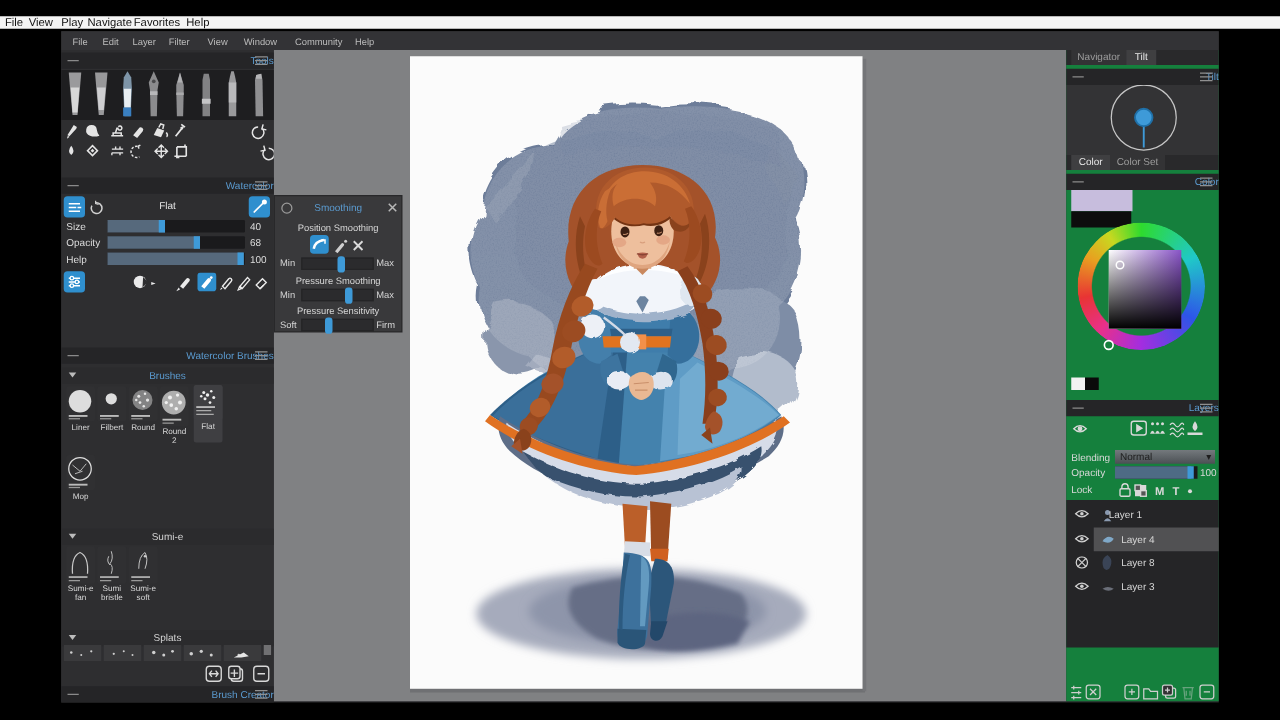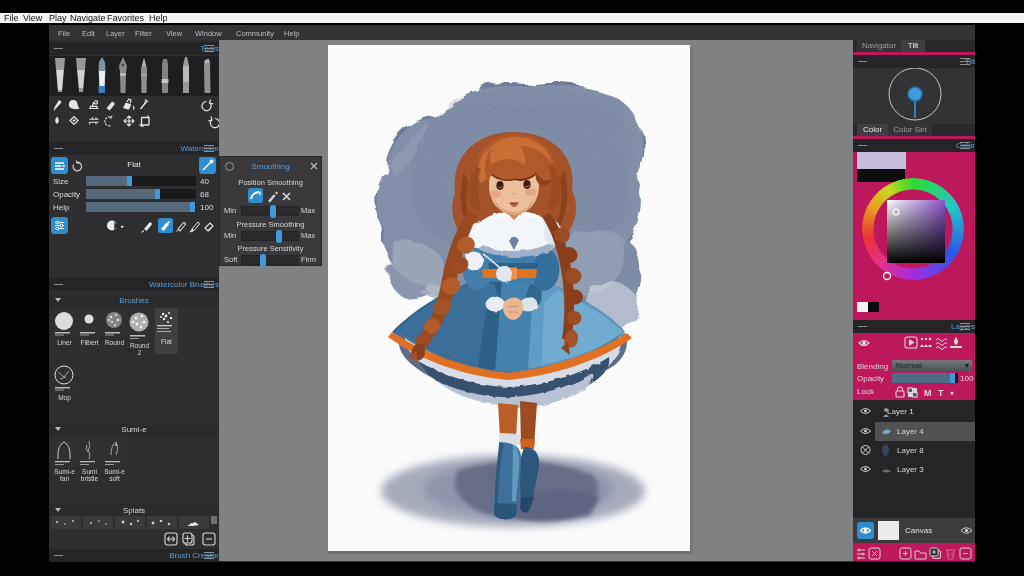--- a/index.html
+++ b/index.html
@@ -30,21 +30,21 @@
 .tlbl { position:absolute; left:-2px; top:30px; width:27px; color:#d8d8d8; font-size:6.5px; text-align:center; line-height:7px; }
 
 #ws { left:219px; top:40px; width:634px; height:521px; background:#808183; }
 #canvas { left:328px; top:45px; width:362px; height:506px; background:#fbfbfb; }
 
 #sm { left:220px; top:157px; width:101px; height:108px; background:#39393b; box-shadow:0 0 0 1px #28282a; font-size:7.5px; color:#d6d6d6; }
 #sm .lbl { position:absolute; width:100%; text-align:center; }
 .mini { position:absolute; width:58px; height:10px; left:21px; background:#2b2b2d; border:1px solid #242426; }
 .mh { position:absolute; top:-2px; width:6px; height:13px; background:#3e9ad8; border-radius:2.5px; }
 
-#rp { left:853px; top:40px; width:122px; height:521px; background:#be185d;text-decoration:underline; }
+#rp { left:853px; top:40px; width:122px; height:521px; background:#15803d;text-decoration:underline; }
 .tab { position:absolute; height:12px; color:#9d9d9d; font-size:8px; text-align:center; line-height:12px; background:#333335; }
 .tab.act { background:#3f3f41; color:#e8e8e8; }
 .rl { position:absolute; color:#d8d8d8; font-size:8px; }
 .layrow { position:absolute; width:122px; height:19px; color:#d6d6d6; font-size:8px; }
 </style>
 </head>
 <body>
 <div id="topbar" class="abs">
   <span style="left:4px">File</span>
     <span style="left:23px">View</span>
@@ -621,32 +621,20 @@
   <div class="layrow" style="top:420px">
       <svg class="abs" style="left:6px;top:4px" width="13" height="10">
         <path d="M1.5 5 q5 -5 10 0 q-5 5 -10 0 Z" stroke="#cfcfcf" fill="none"></path>
         <circle cx="6.5" cy="5" r="1.4" fill="#cfcfcf"></circle>
       </svg>
       <span style="position:absolute;left:27px;top:6px;width:13px;height:11px"><svg width="13" height="11">
           <path d="M2 5 q4 -3 9 0 q-4 3 -9 0" fill="#6a6e78"></path>
         </svg></span>
       <span style="position:absolute;left:44px;top:5px">Layer 3</span>
     </div>
-  <div style="position:absolute;left:0;top:478px;width:122px;height:25px;background:#3c3c3e">
-    <div class="bluebtn" style="left:4px;top:4px"><svg width="17" height="17">
-          <path d="M3.5 8.5 q5 -5 10 0 q-5 5 -10 0 Z" stroke="#fff" fill="none" stroke-width="1.2"></path>
-          <circle cx="8.5" cy="8.5" r="1.7" fill="#fff"></circle>
-        </svg></div>
-    <div style="position:absolute;left:25px;top:3px;width:21px;height:19px;background:#ececec"></div>
-    <span style="position:absolute;left:52px;top:8px;color:#e0e0e0;font-size:8px">Canvas</span>
-    <svg class="abs" style="left:106px;top:7px" width="14" height="11">
-        <path d="M2 5.5 q5 -5.5 11 0 q-6 5.5 -11 0 Z" stroke="#d0d0d0" fill="none"></path>
-        <circle cx="7.5" cy="5.5" r="1.6" fill="#d0d0d0"></circle>
-      </svg>
-  </div>
   <svg class="abs" style="left:2px;top:507px" width="118" height="14" viewBox="0 0 118 14">
     <g stroke="#cfcfcf" fill="none" stroke-width="1">
       <path d="M2 3 h8 M2 7 h8 M2 11 h8 M4 1.5 v3 M8 5.5 v3 M4 9.5 v3"></path>
       <g transform="translate(14,1)">
           <rect x="0" y="0" width="11" height="11" rx="2"></rect>
           <path d="M3 3 l5 5 M8 3 l-5 5"></path>
         </g>
       <g transform="translate(45,1)">
           <rect x="0" y="0" width="11" height="11" rx="2"></rect>
           <path d="M5.5 3 v5 M3 5.5 h5"></path>

